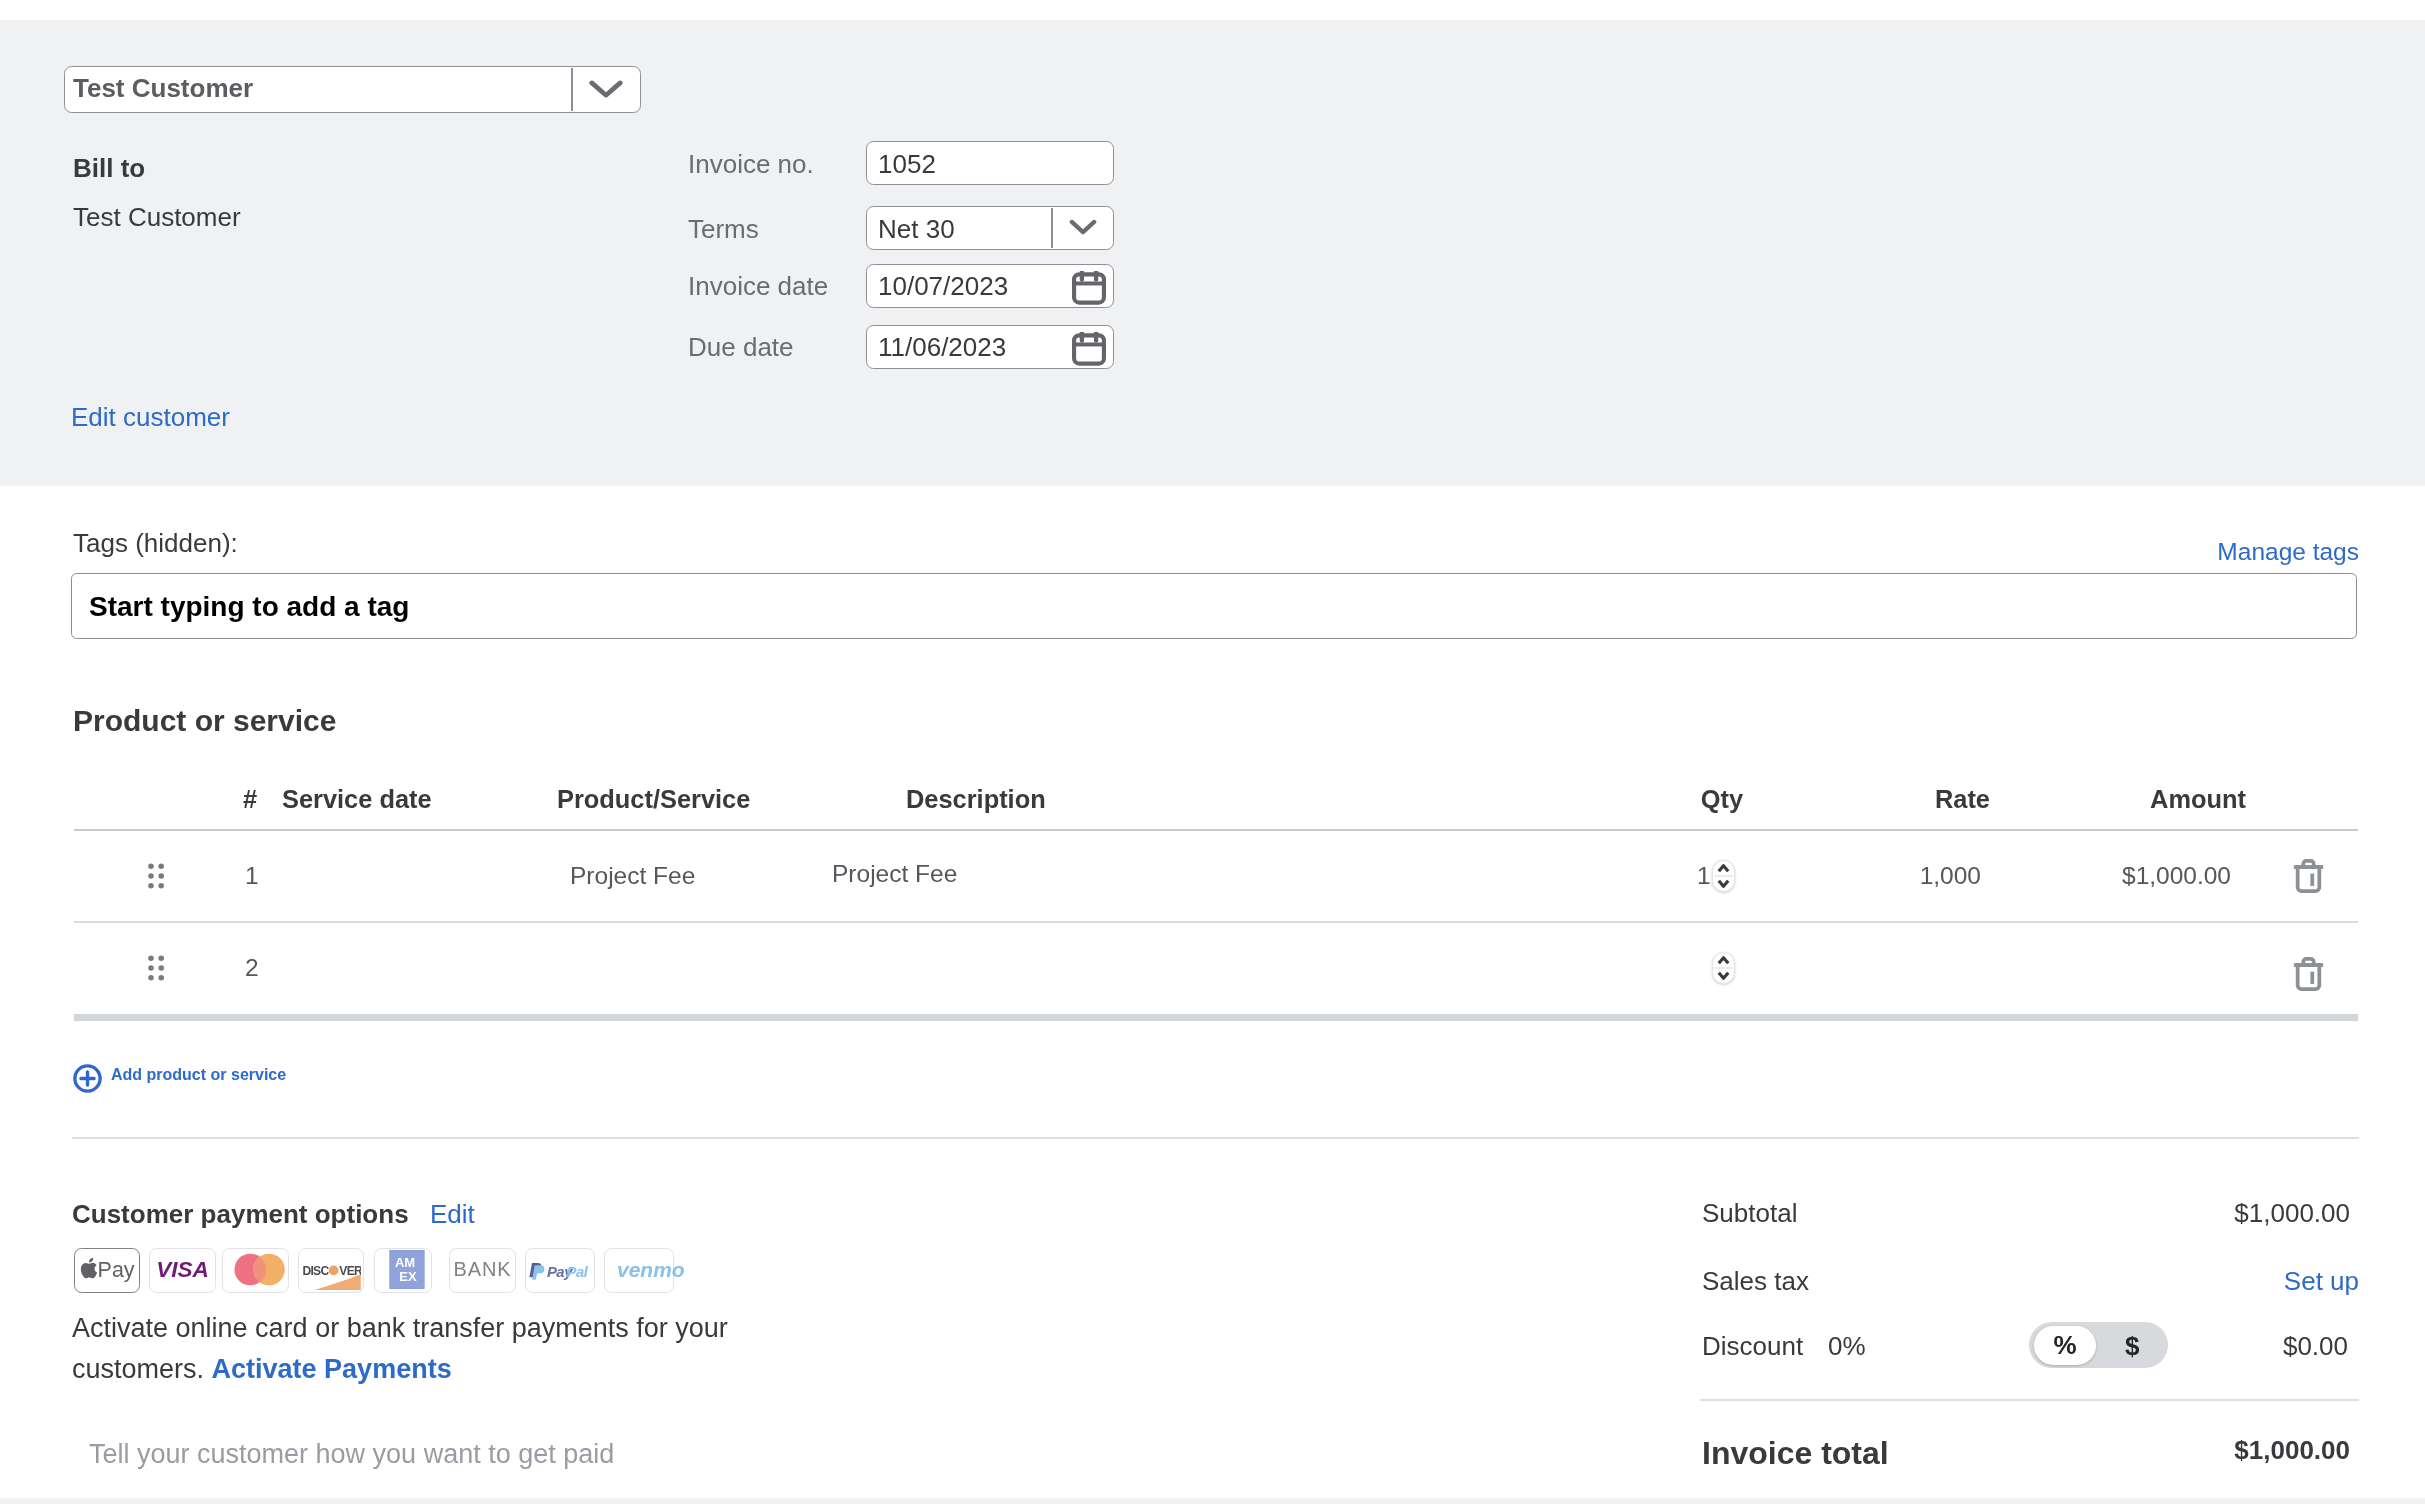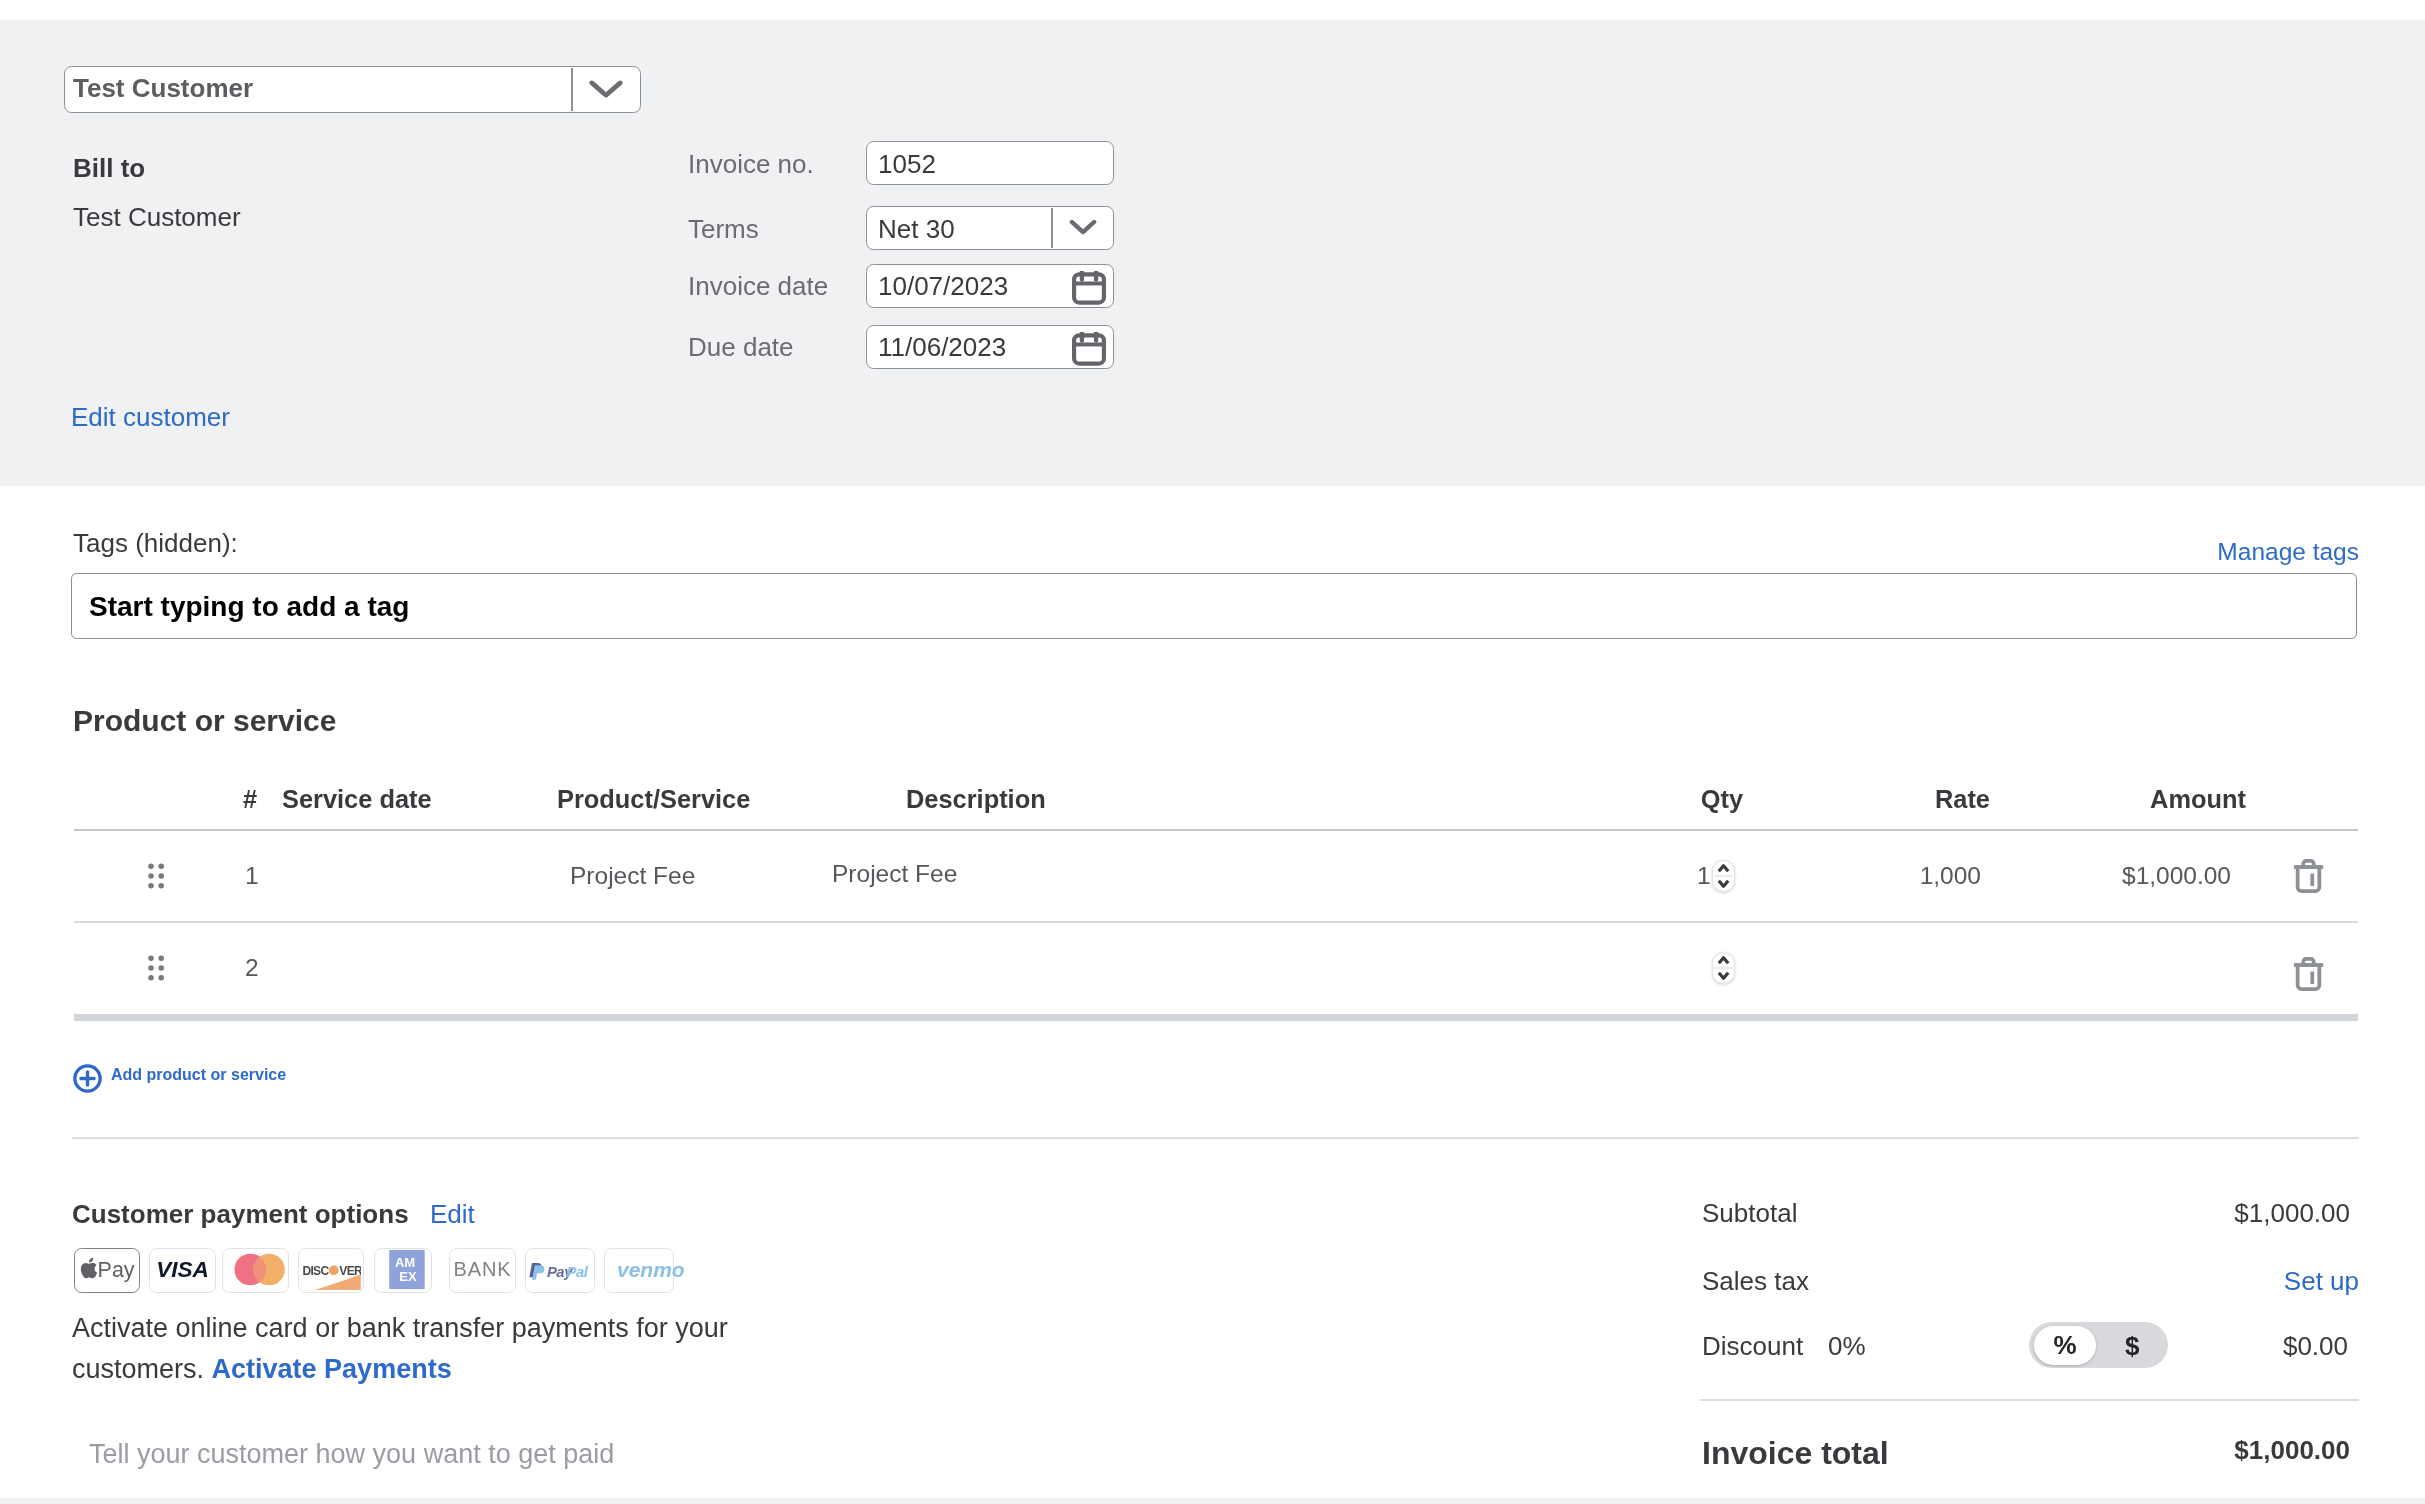--- a/index.html
+++ b/index.html
@@ -152,21 +152,21 @@
   <div class="abs dark" style="left:72px; top:1199px; font-size:26px; font-weight:bold;">Customer payment options</div>
   <div class="abs link" style="left:430px; top:1199px; font-size:26px;">Edit</div>
 
   <div class="abs" style="left:74px; top:1248px; width:66px; height:45px; border:1.9px solid #808186; border-radius:7.5px; background:#fff;">
     <svg width="62" height="41" viewBox="0 0 66 44">
       <path d="M18.1 13.2 c1.3 -1.6 1.2 -3.2 1.1 -3.8 c-1.2 0.1 -2.5 0.8 -3.3 1.7 c-0.7 0.8 -1.4 2.2 -1.2 3.4 c1.3 0.1 2.5 -0.6 3.4 -1.3 z M19.2 14.8 c-1.8 -0.1 -3.3 1 -4.2 1 c-0.9 0 -2.2 -0.9 -3.6 -0.9 c-1.9 0 -3.6 1.1 -4.5 2.8 c-1.9 3.3 -0.5 8.3 1.3 11 c0.9 1.3 2 2.8 3.4 2.7 c1.4 -0.1 1.9 -0.9 3.5 -0.9 c1.6 0 2.1 0.9 3.6 0.8 c1.5 0 2.4 -1.3 3.3 -2.7 c1 -1.5 1.4 -3 1.5 -3.1 c0 -0.1 -2.8 -1.1 -2.8 -4.2 c0 -2.6 2.2 -3.9 2.3 -4 c-1.3 -1.8 -3.2 -2.4 -3.8 -2.5 z" fill="#5f6165"></path>
       <text x="24" y="30" font-size="23" fill="#5f6165" font-family="Liberation Sans">Pay</text>
     </svg>
   </div>
   <div class="abs" style="left:149px; top:1248px; width:67px; height:45px; border:1.9px solid #e0e2e5; border-radius:7.5px; background:#fff; text-align:center;">
-    <span style="font-size:22.6px; color:#0f172a; font-weight:bold; font-style:italic; line-height:41px;">VISA</span>
+    <span style="font-size:22.6px; color:#701a75; font-weight:bold; font-style:italic; line-height:41px;">VISA</span>
   </div>
   <div class="abs" style="left:222px; top:1248px; width:67px; height:45px; border:1.9px solid #e0e2e5; border-radius:7.5px; background:#fff;">
     <svg width="63" height="41" viewBox="0 0 67 44">
         <circle cx="29" cy="22" r="17" fill="#ee7184"></circle>
         <circle cx="49" cy="22" r="17" fill="#f2af67"></circle>
         <path d="M39 8.2 a17 17 0 0 1 0 27.6 a17 17 0 0 1 0 -27.6 z" fill="#f0917a"></path>
       </svg>
   </div>
   <div class="abs" style="left:298px; top:1248px; width:66px; height:45px; border:1.9px solid #e0e2e5; border-radius:7.5px; background:#fff; overflow:hidden;">
     <svg width="62" height="41" viewBox="0 0 66 44">

